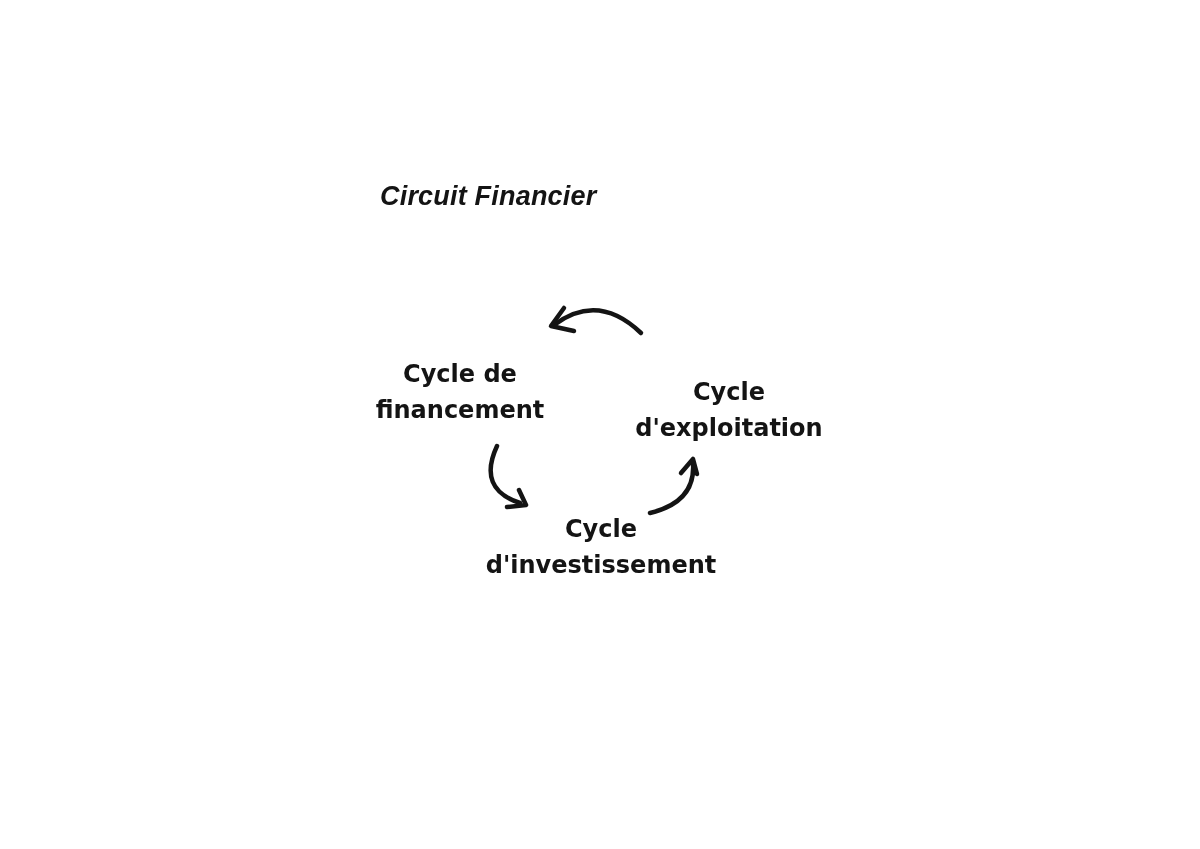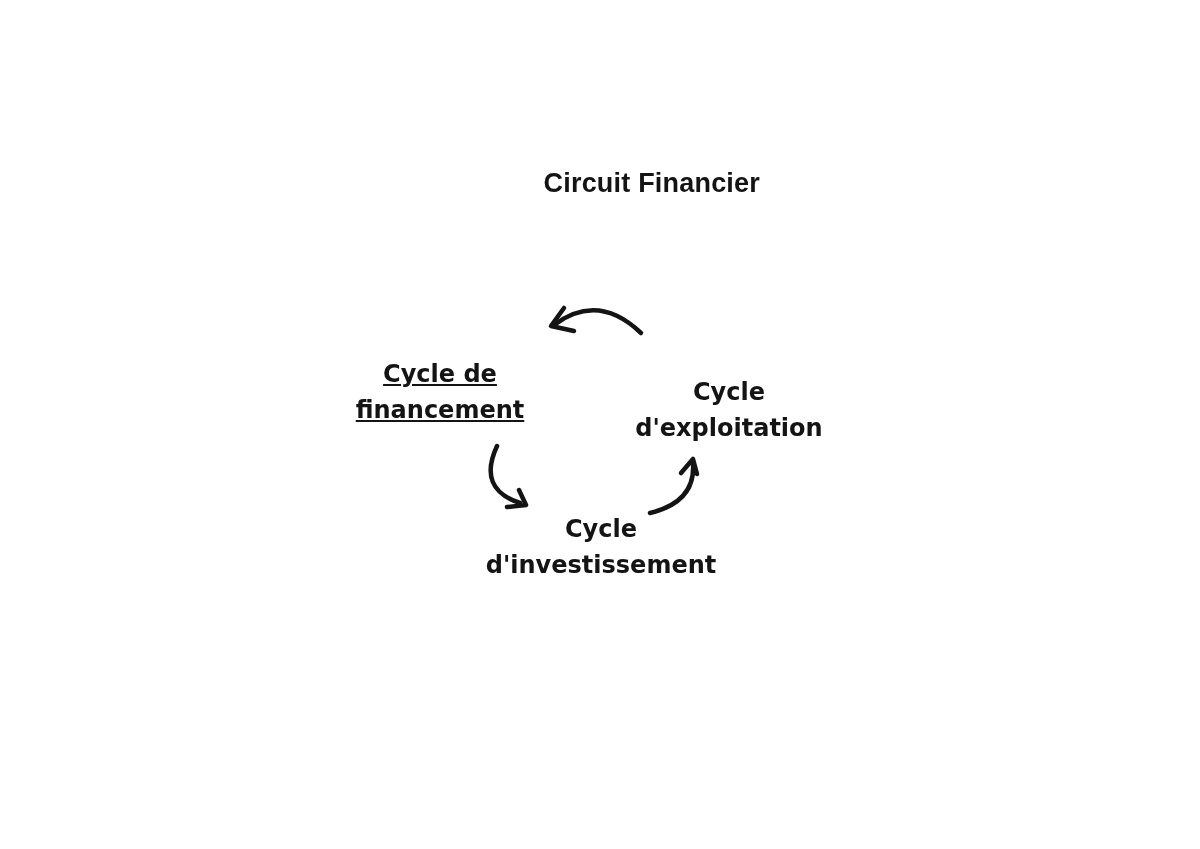--- a/index.html
+++ b/index.html
@@ -17,41 +17,42 @@
   }
   .canvas {
     position: relative;
     width: 1200px;
     height: 849px;
     background: var(--bg);
   }
   .title {
     position: absolute;
     left: 380px;
-    top: 165px;
+    top: 178px;
     width: 380px;
-    text-align: right;
+    text-align: left;
     font-family: "Liberation Sans", sans-serif;
     font-size: 27px;
     line-height: 36px;
     font-weight: 700;
     color: var(--ink);
     letter-spacing: 0.2px;
+    font-style: italic;
   }
   .node {
     position: absolute;
     text-align: center;
     font-family: "DejaVu Sans", sans-serif;
     font-size: 24px;
     line-height: 36px;
     font-weight: 700;
     color: var(--ink);
     white-space: pre-line;
   }
-  .node-financement   { left: 315px; top: 356px; width: 250px; text-decoration: underline; }
+  .node-financement   { left: 335px; top: 356px; width: 250px; }
   .node-exploitation  { left: 604px; top: 374px; width: 250px; }
   .node-investissement{ left: 456px; top: 511px; width: 290px; }
   .arrows {
     position: absolute;
     inset: 0;
     width: 1200px;
     height: 849px;
     pointer-events: none;
   }
   .arrows path, .arrows polyline {

